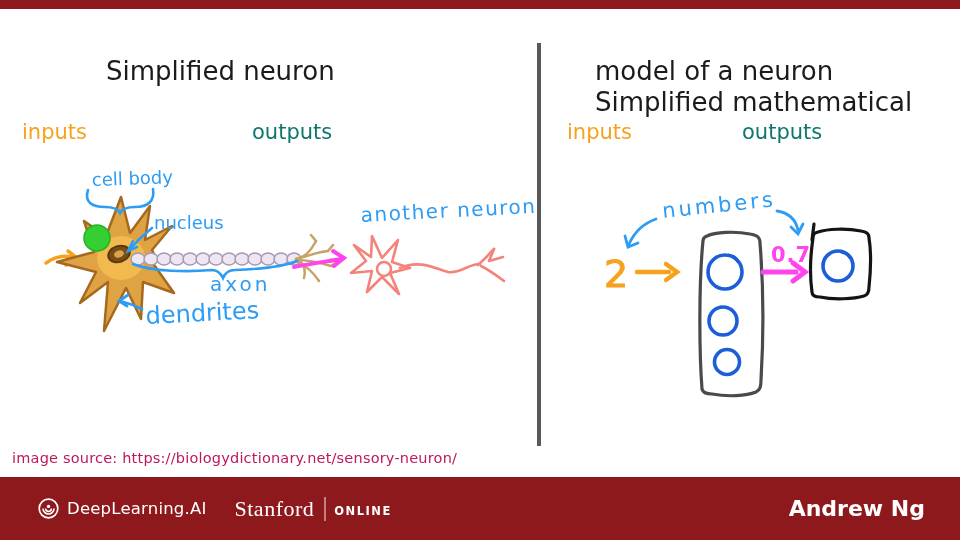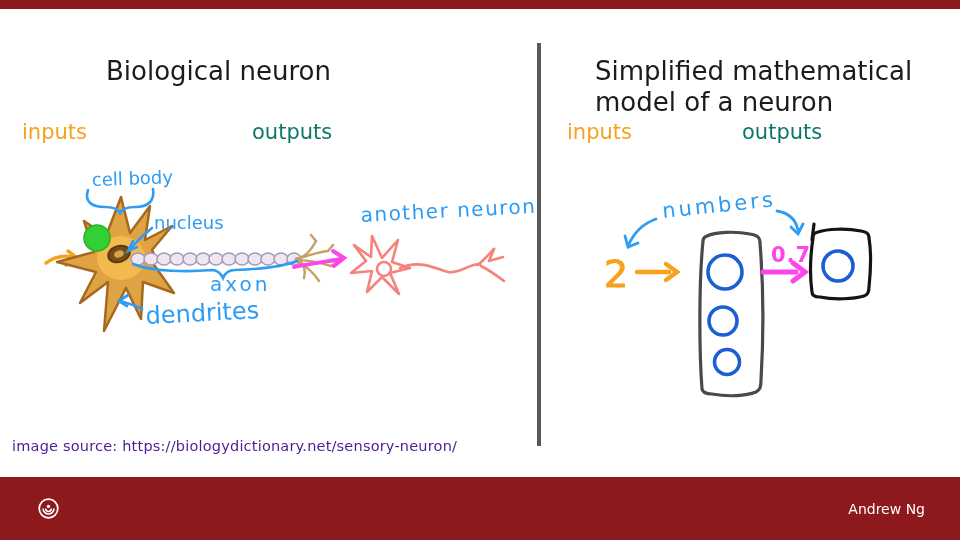--- a/index.html
+++ b/index.html
@@ -14,41 +14,41 @@
   #title-right{left:595px;top:56px;}
   .io-label{position:absolute;top:120px;font-size:21px;white-space:nowrap;}
   .io-orange{color:#f6a21e;}
   .io-magenta{color:#0f766e;}
   #in-left{left:22px;}
   #out-left{left:252px;}
   #in-right{left:567px;}
   #out-right{left:742px;}
   .divider{position:absolute;left:537px;top:43px;width:4px;height:403px;background:#595959;}
   svg.art{position:absolute;left:0;top:0;width:960px;height:477px;}
-  .source-note{position:absolute;left:12px;top:438px;font-size:14.5px;color:#4c1d95;letter-spacing:.2px;}
+  .source-note{position:absolute;left:12px;top:450px;font-size:14.5px;color:#be185d;letter-spacing:.2px;}
   .footer{position:absolute;left:0;top:477px;width:960px;height:63px;background:#8e191c;display:flex;align-items:center;}
   .dl-logo{display:flex;align-items:center;margin-left:37px;}
   .dl-logo svg{display:block;}
   .dl-word{color:#ffffff;font-size:16.5px;font-weight:500;margin-left:7px;letter-spacing:.2px;}
   .stanford-wrap{display:flex;align-items:center;margin-left:28px;}
   .stanford{color:#ffffff;font-family:"Liberation Serif","DejaVu Serif",serif;font-size:22px;letter-spacing:.5px;}
   .logo-sep{width:2px;height:24px;background:rgba(255,255,255,.45);margin:0 8px 0 10px;}
   .online{color:#ffffff;font-size:11.5px;font-weight:700;letter-spacing:1.5px;margin-top:4px;}
-  .author{color:#ffffff;font-size:14px;font-weight:400;margin-left:auto;margin-right:35px;}
+  .author{color:#ffffff;font-size:22px;font-weight:700;margin-left:auto;margin-right:35px;}
   text.hand{fill:#2d9cf4;}
 </style>
 </head>
 <body>
 
 <div class="top-bar"></div>
 
-<div class="title" id="title-left">Biological neuron</div>
+<div class="title" id="title-left">Simplified neuron</div>
 <div class="title" id="title-right">
+  <div>model of a neuron</div>
   <div>Simplified mathematical</div>
-  <div>model of a neuron</div>
 </div>
 
 <div class="io-label io-orange" id="in-left">inputs</div>
 <div class="io-label io-magenta" id="out-left">outputs</div>
 <div class="io-label io-orange" id="in-right">inputs</div>
 <div class="io-label io-magenta" id="out-right">outputs</div>
 
 <div class="divider"></div>
 
 <svg class="art" viewBox="0 0 960 477">
@@ -184,15 +184,21 @@
 <div class="source-note">image source: https://biologydictionary.net/sensory-neuron/</div>
 
 <div class="footer">
   <div class="dl-logo">
     <svg width="23" height="23" viewBox="0 0 23 23">
       <circle cx="11.5" cy="11.5" r="9.3" fill="none" stroke="#ffffff" stroke-width="1.7"></circle>
       <path d="M6,11.5 a5.5,5.5 0 0 0 11,0" fill="none" stroke="#ffffff" stroke-width="1.6"></path>
       <path d="M8.6,11.5 a2.9,2.9 0 0 0 5.8,0" fill="none" stroke="#ffffff" stroke-width="1.5"></path>
       <circle cx="11.5" cy="9.4" r="1.7" fill="#ffffff"></circle>
     </svg>
+    <span class="dl-word">DeepLearning.AI</span>
+  </div>
+  <div class="stanford-wrap">
+    <span class="stanford">Stanford</span>
+    <span class="logo-sep"></span>
+    <span class="online">ONLINE</span>
   </div>
   <div class="author">Andrew Ng</div>
 </div>
 
 </body></html>

